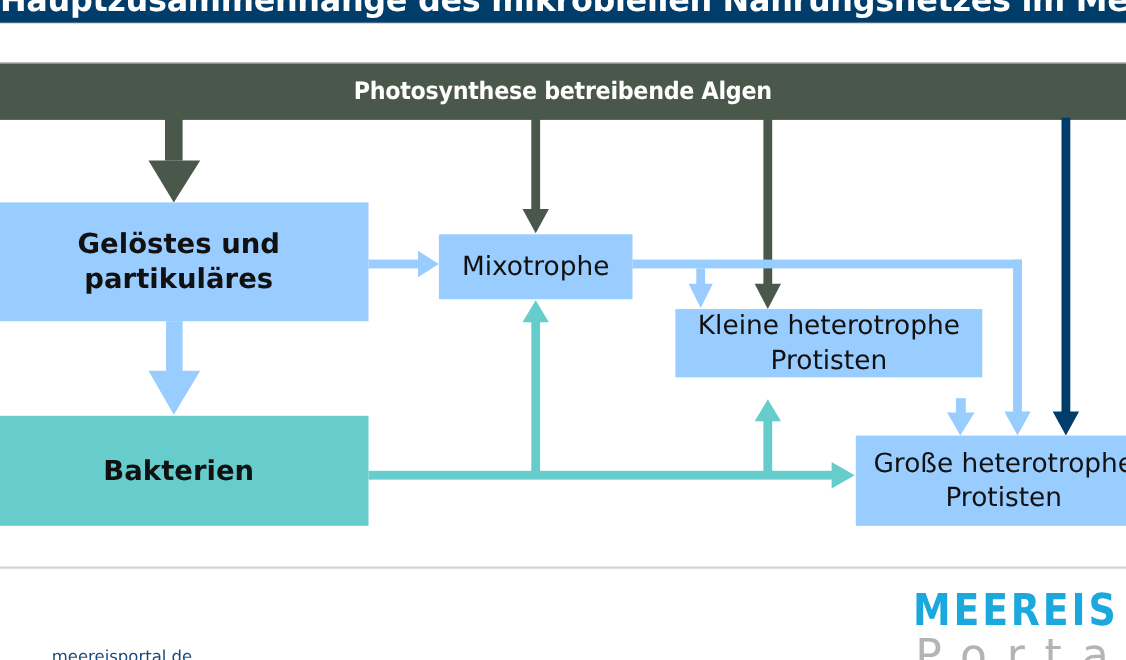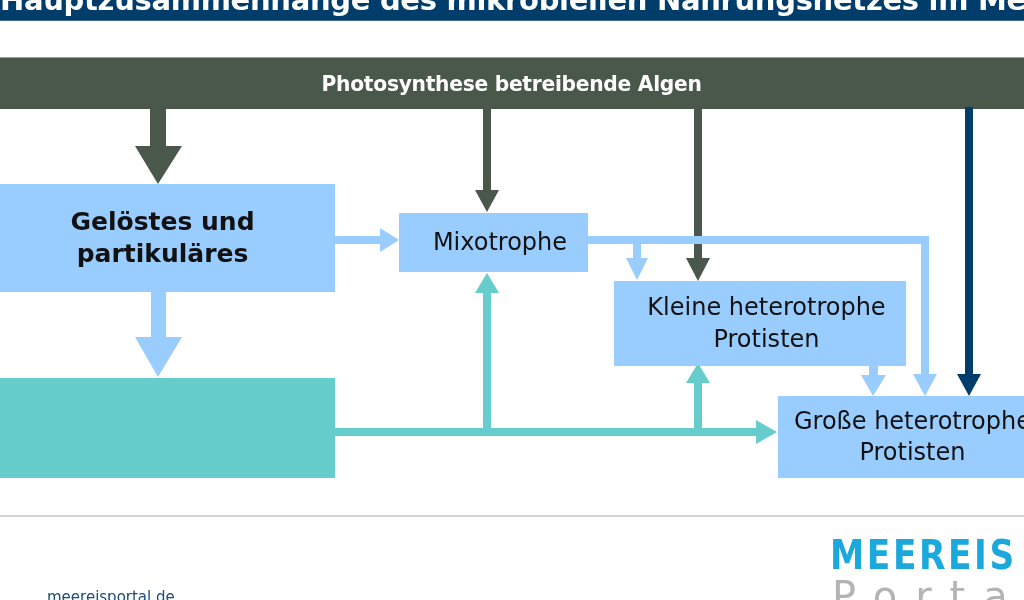--- a/index.html
+++ b/index.html
@@ -26,26 +26,26 @@
     color: #ffffff; font-weight: bold; font-size: 22px; letter-spacing: -0.3px;
     transform: scaleX(0.92);
   }
   .box {
     position: absolute; display: flex; align-items: center; justify-content: center;
     text-align: center; color: #111111; line-height: 1.3;
   }
   .box-light { background: #99ccff; }
   .box-teal { background: #66cccc; }
   .box-bold { font-weight: bold; font-size: 25px; }
-  .box-normal { font-size: 24px; padding-left: 13px; }
+  .box-normal { font-size: 24px; }
   .box span { display: block; }
   #box-doc { left: -10px; top: 184px; width: 345px; height: 108px; }
   #box-bak { left: -10px; top: 378px; width: 345px; height: 100px; }
   #box-mix { left: 399px; top: 213px; width: 176px; height: 59px; }
-  #box-klein { left: 614px; top: 281px; width: 279px; height: 85px; text-align: right; }
+  #box-klein { left: 614px; top: 281px; width: 279px; height: 62px; text-align: right; }
   #box-gross { left: 778px; top: 396px; width: 270px; height: 82px; justify-content: flex-start; padding-left: 16px; box-sizing: border-box; }
   .txt-inner { display: flex; flex-direction: column; align-items: center; }
   .divider {
     position: absolute; left: 0; top: 515px; width: 1024px; height: 2px; background: #d4d4d4;
   }
   .footer-url {
     position: absolute; left: 47px; top: 588px; color: #1a4a7a; font-size: 15px;
     white-space: nowrap;
   }
   .logo-top {
@@ -126,20 +126,21 @@
 </svg>
 
 <div class="box box-light box-bold" id="box-doc">
   <div class="txt-inner">
     <span>Gelöstes und partikuläres</span>
   </div>
 </div>
 
 <div class="box box-teal box-bold" id="box-bak">
   <div class="txt-inner">
+    <span>Bakterien</span>
   </div>
 </div>
 
 <div class="box box-light box-normal" id="box-mix">
   <span>Mixotrophe</span>
 </div>
 
 <div class="box box-light box-normal" id="box-klein">
   <div class="txt-inner">
     <span>Kleine heterotrophe</span>

